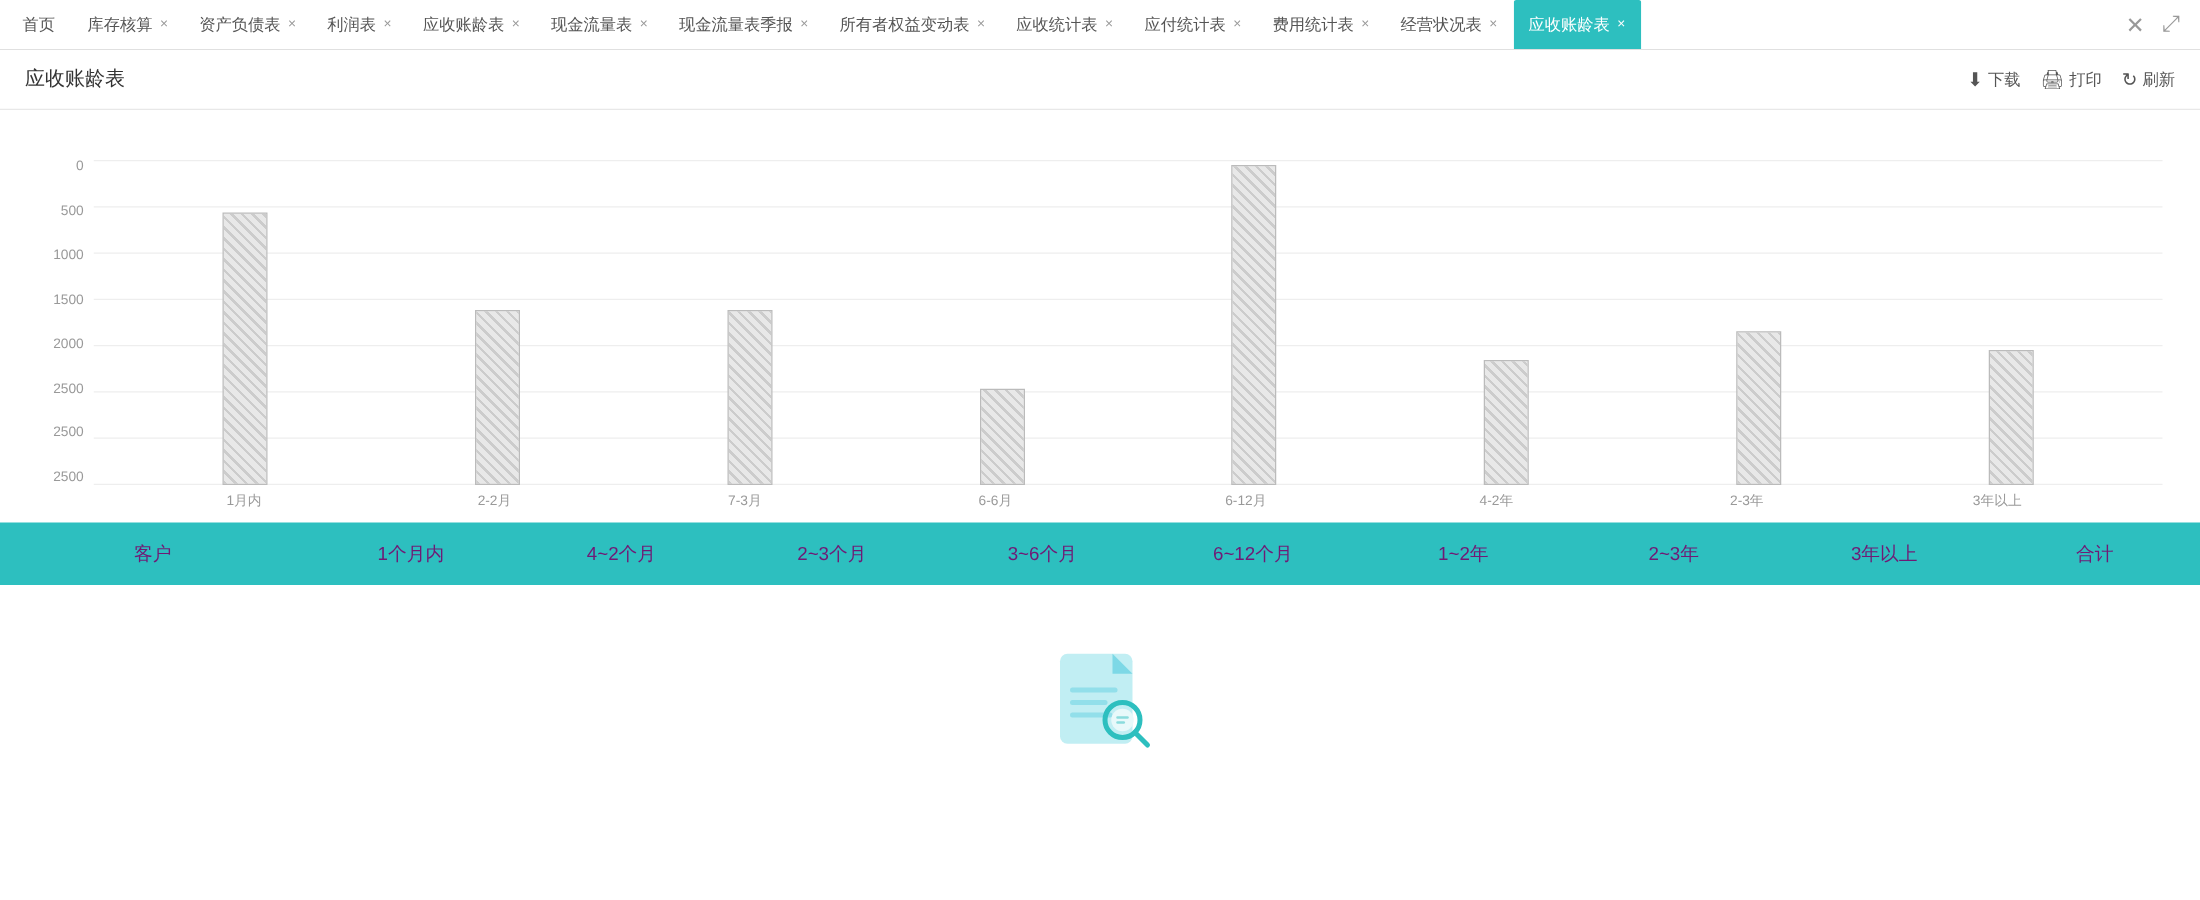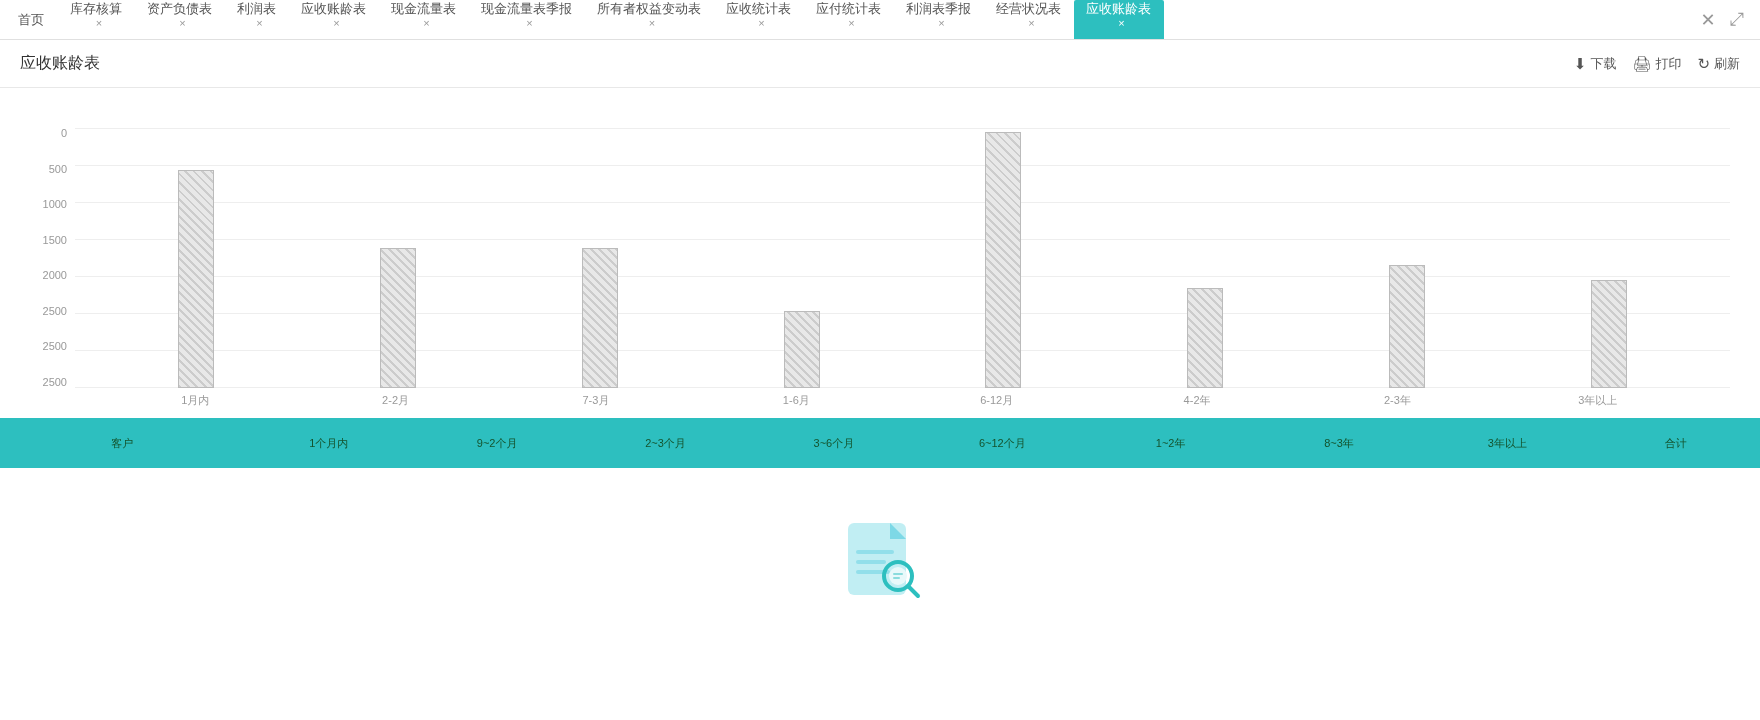--- a/index.html
+++ b/index.html
@@ -23,21 +23,20 @@
       display: inline-flex;
       align-items: center;
       padding: 0 12px;
       height: 40px;
       cursor: pointer;
       font-size: 13px;
       color: #555;
       border-right: 1px solid transparent;
       position: relative;
       flex-shrink: 0;
-      flex-direction: column;
     }
     .tab-item.active {
       background: #2dbfbf;
       color: #fff;
       border-radius: 2px 2px 0 0;
     }
     .tab-item .close-btn {
       margin-left: 6px;
       font-size: 11px;
       color: #999;
@@ -218,22 +217,22 @@
     .table-header {
       background: #2dbfbf;
       display: flex;
       height: 50px;
       align-items: center;
       flex-shrink: 0;
     }
     .table-col {
       flex: 1;
       text-align: center;
-      color: #14532d;
-      font-size: 11px;
+      color: #701a75;
+      font-size: 15px;
       font-weight: 500;
       padding: 0 8px;
     }
     .table-col.customer { flex: 1.5; }
 
     
     .empty-state {
       flex: 1;
       display: flex;
       flex-direction: column;
@@ -285,21 +284,21 @@
   </span>
   <span class="tab-item">
     <span>应收统计表</span>
     <span class="close-btn">×</span>
   </span>
   <span class="tab-item">
     <span>应付统计表</span>
     <span class="close-btn">×</span>
   </span>
   <span class="tab-item">
-    <span>利润表季报</span>
+    <span>费用统计表</span>
     <span class="close-btn">×</span>
   </span>
   <span class="tab-item">
     <span>经营状况表</span>
     <span class="close-btn">×</span>
   </span>
   <span class="tab-item active">
     <span>应收账龄表</span>
     <span class="close-btn">×</span>
   </span>
@@ -381,39 +380,39 @@
           </div>
           <div class="bar-group">
             <div class="bar" style="height: 108px;"></div>
           </div>
         </div>
 
         <div class="x-axis-labels">
           <span class="x-label">1月内</span>
           <span class="x-label">2-2月</span>
           <span class="x-label">7-3月</span>
-          <span class="x-label">1-6月</span>
+          <span class="x-label">6-6月</span>
           <span class="x-label">6-12月</span>
           <span class="x-label">4-2年</span>
           <span class="x-label">2-3年</span>
           <span class="x-label">3年以上</span>
         </div>
       </div>
     </div>
   </div>
 
   <div class="table-header">
     <div class="table-col customer">客户</div>
     <div class="table-col">1个月内</div>
-    <div class="table-col">9~2个月</div>
+    <div class="table-col">4~2个月</div>
     <div class="table-col">2~3个月</div>
     <div class="table-col">3~6个月</div>
     <div class="table-col">6~12个月</div>
     <div class="table-col">1~2年</div>
-    <div class="table-col">8~3年</div>
+    <div class="table-col">2~3年</div>
     <div class="table-col">3年以上</div>
     <div class="table-col">合计</div>
   </div>
 
   <div class="empty-state">
     <div class="empty-icon">
       <svg width="100" height="100" viewBox="0 0 100 100">
 
         <rect x="18" y="15" width="58" height="72" rx="6" ry="6" fill="#b2eaf0" opacity="0.8"></rect>
 

